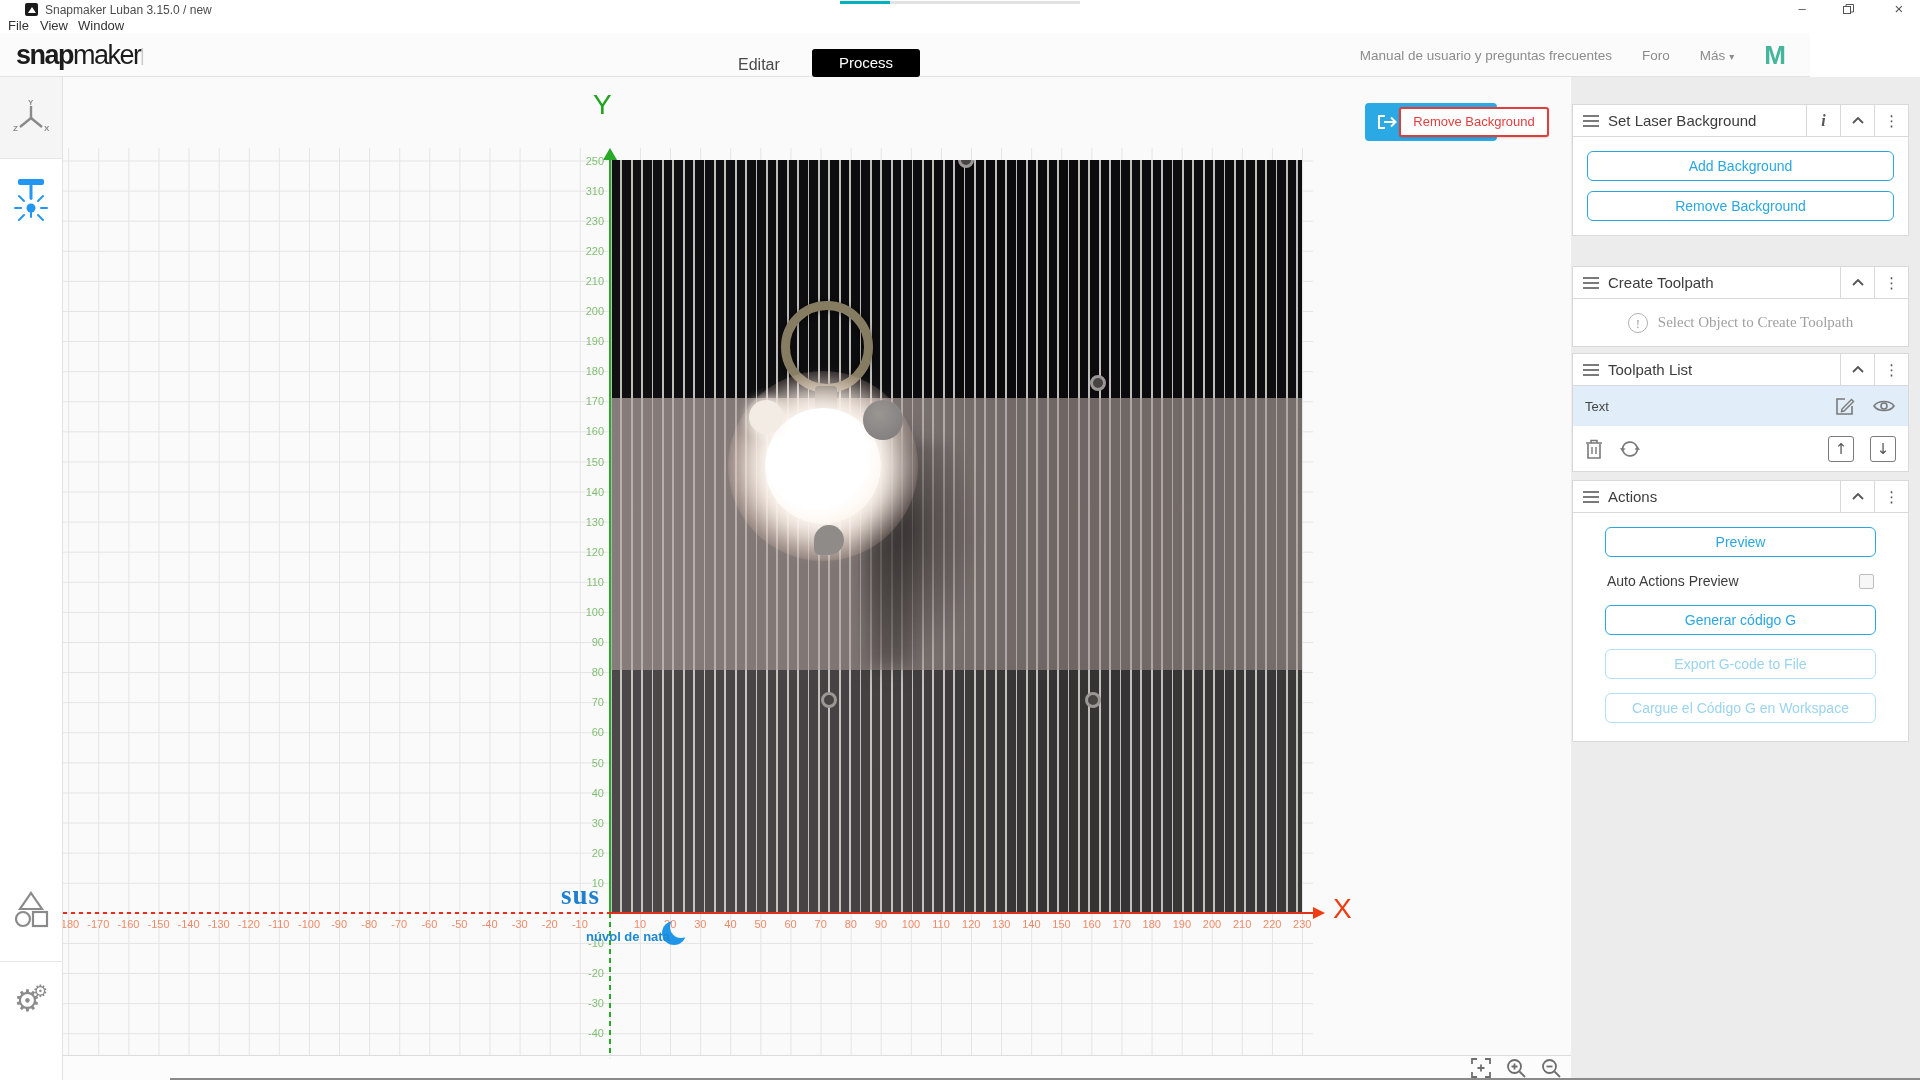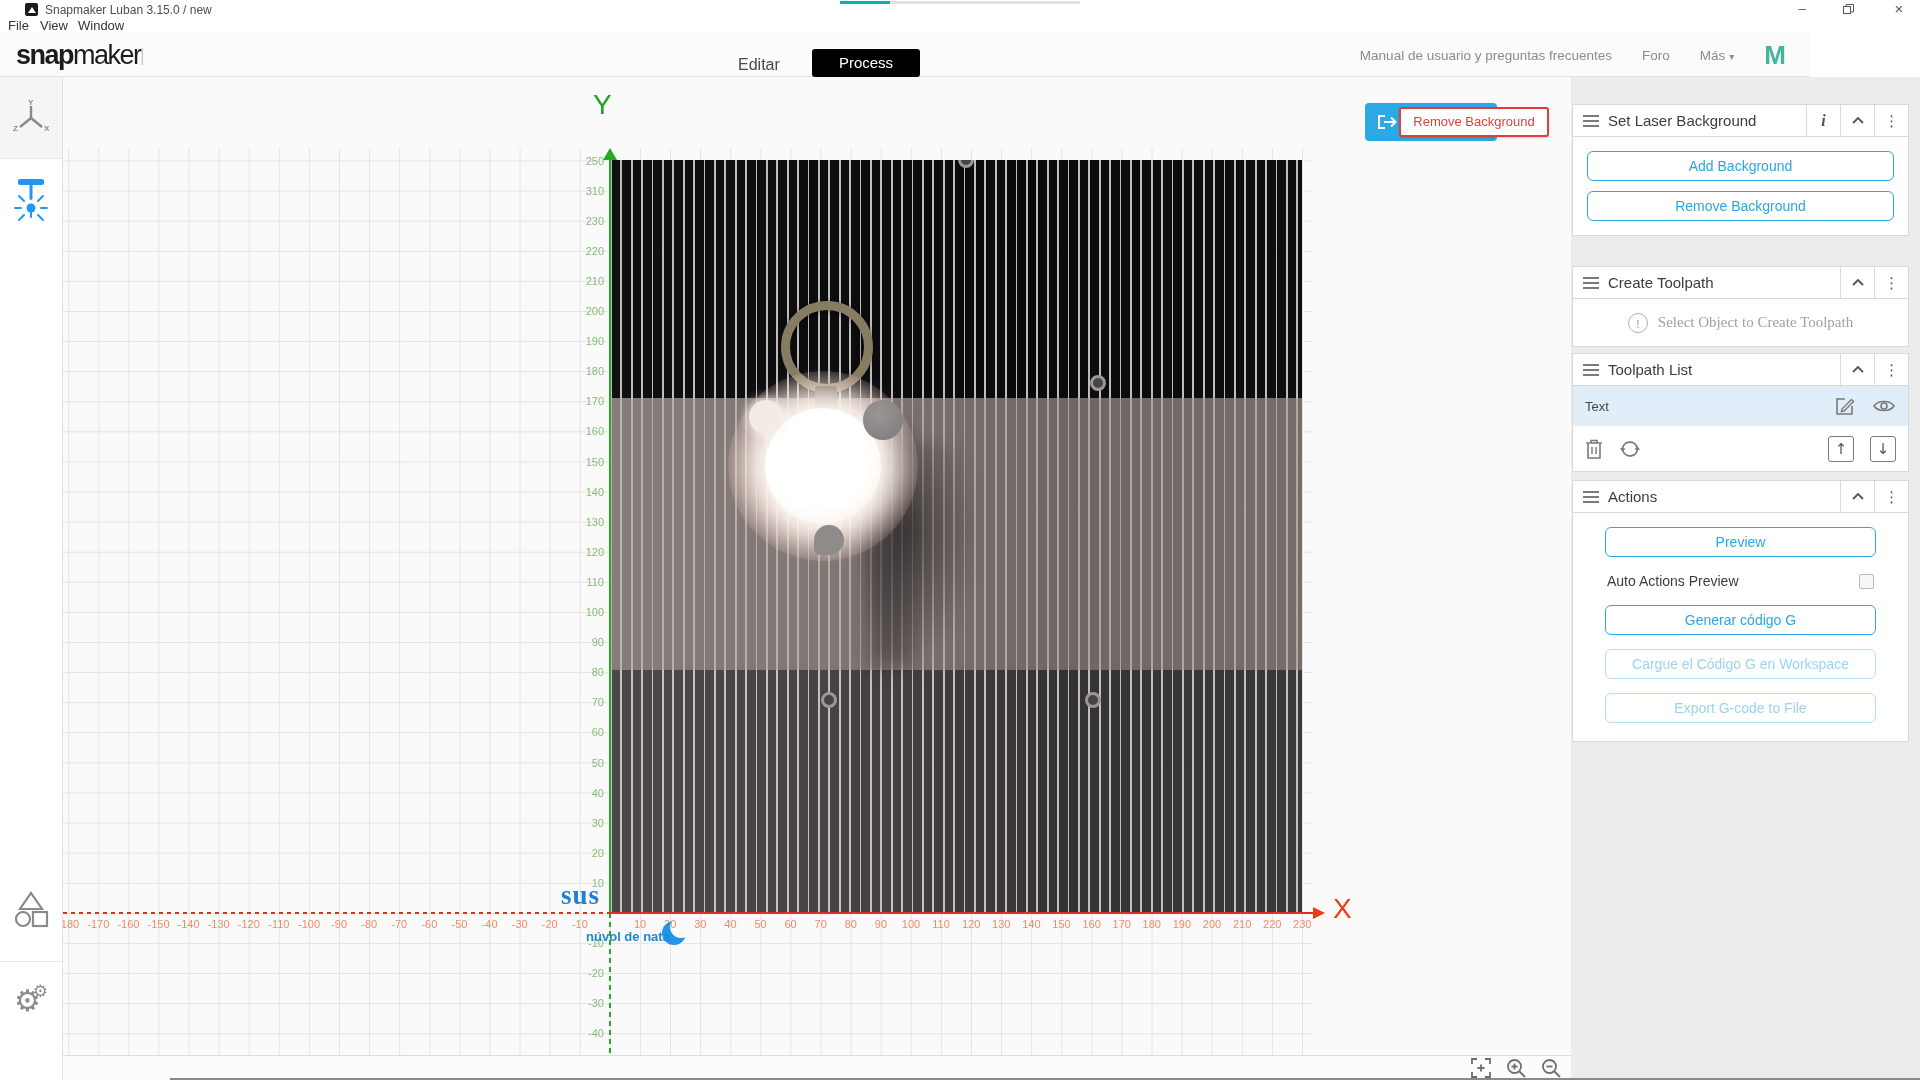--- a/index.html
+++ b/index.html
@@ -475,19 +475,19 @@
           <span class="kebab">⋮</span>
         </div>
     </div>
     <div id="actions-body">
       <button class="btn">Preview</button>
       <div id="auto-row">
         <span>Auto Actions Preview</span>
         <div id="auto-checkbox"></div>
       </div>
       <button class="btn">Generar código G</button>
+      <button class="btn disabled">Export G-code to File</button>
       <button class="btn disabled">Cargue el Código G en Workspace</button>
-      <button class="btn disabled">Export G-code to File</button>
     </div>
   </div>
 </div>
 
 <div id="bottom-edge-line"></div>
 
 </body></html>

